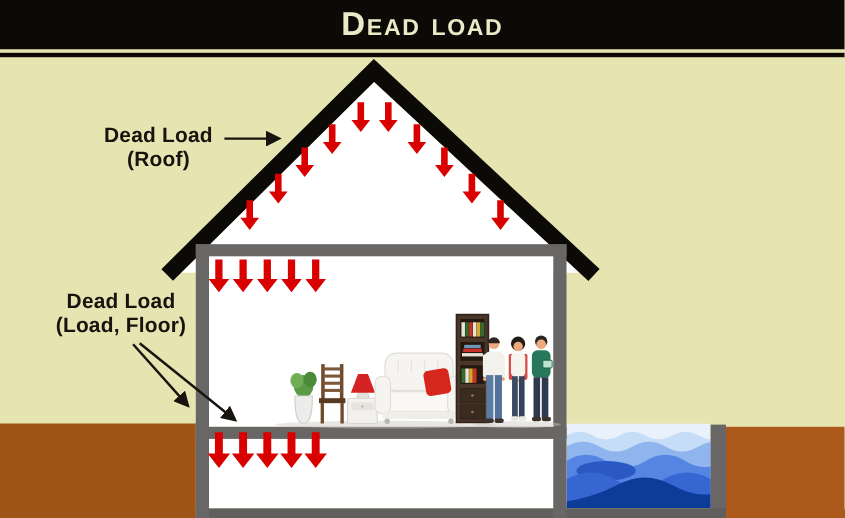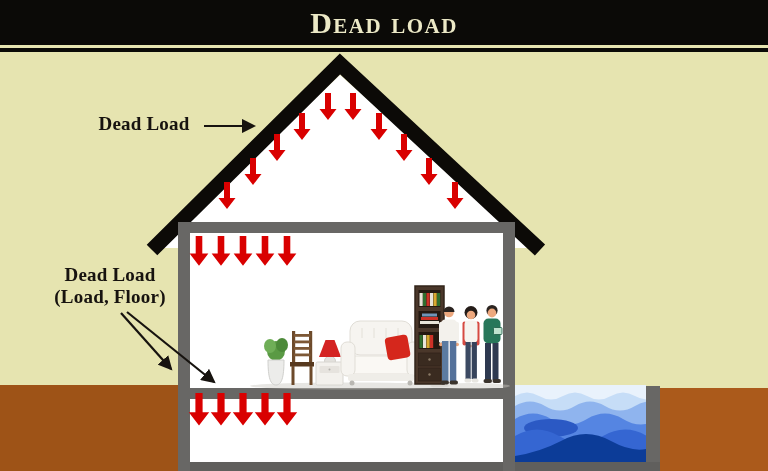--- a/index.html
+++ b/index.html
@@ -1,18 +1,18 @@
 <!DOCTYPE html>
 <html><head>
 <meta charset="utf-8">
 <style>
   html,body{margin:0;padding:0;background:#e6e4b0;}
   .stage{
     position:relative;width:768px;height:471px;overflow:hidden;
-    background:#e6e4b0;font-family:Liberation Serif, serif;
+    background:#e6e4b0;font-family:Liberation Sans, sans-serif;
   }
   
   .titlebar{position:absolute;left:0;top:0;width:768px;height:45px;background:#0b0a07;z-index:5;
             display:flex;align-items:center;justify-content:center;}
   .titlebar .title{
     color:#ece9c6;font-weight:700;font-size:30px;letter-spacing:1.5px;
     font-variant:small-caps;text-transform:lowercase;line-height:45px;
   }
   .titlebar .title::first-letter{text-transform:uppercase;}
   .hdr-cream{position:absolute;left:0;top:45px;width:768px;height:3px;background:#e6e4b0;z-index:5;}
@@ -216,19 +216,20 @@
 
     <g stroke="#17130f" stroke-width="2.2" fill="none">
       <path d="M204,126 L254,126" marker-end="url(#ptr)"></path>
       <path d="M121,313 L171,369" marker-end="url(#ptr)"></path>
       <path d="M127,312 L214,382" marker-end="url(#ptr)"></path>
     </g>
   </svg>
 
   <div class="callout callout-roof">
     <div>Dead Load</div>
+    <div>(Roof)</div>
   </div>
   <div class="callout callout-walls">
     <div>Dead Load</div>
     <div>(Load, Floor)</div>
   </div>
 
 </div>
 
 </body></html>

